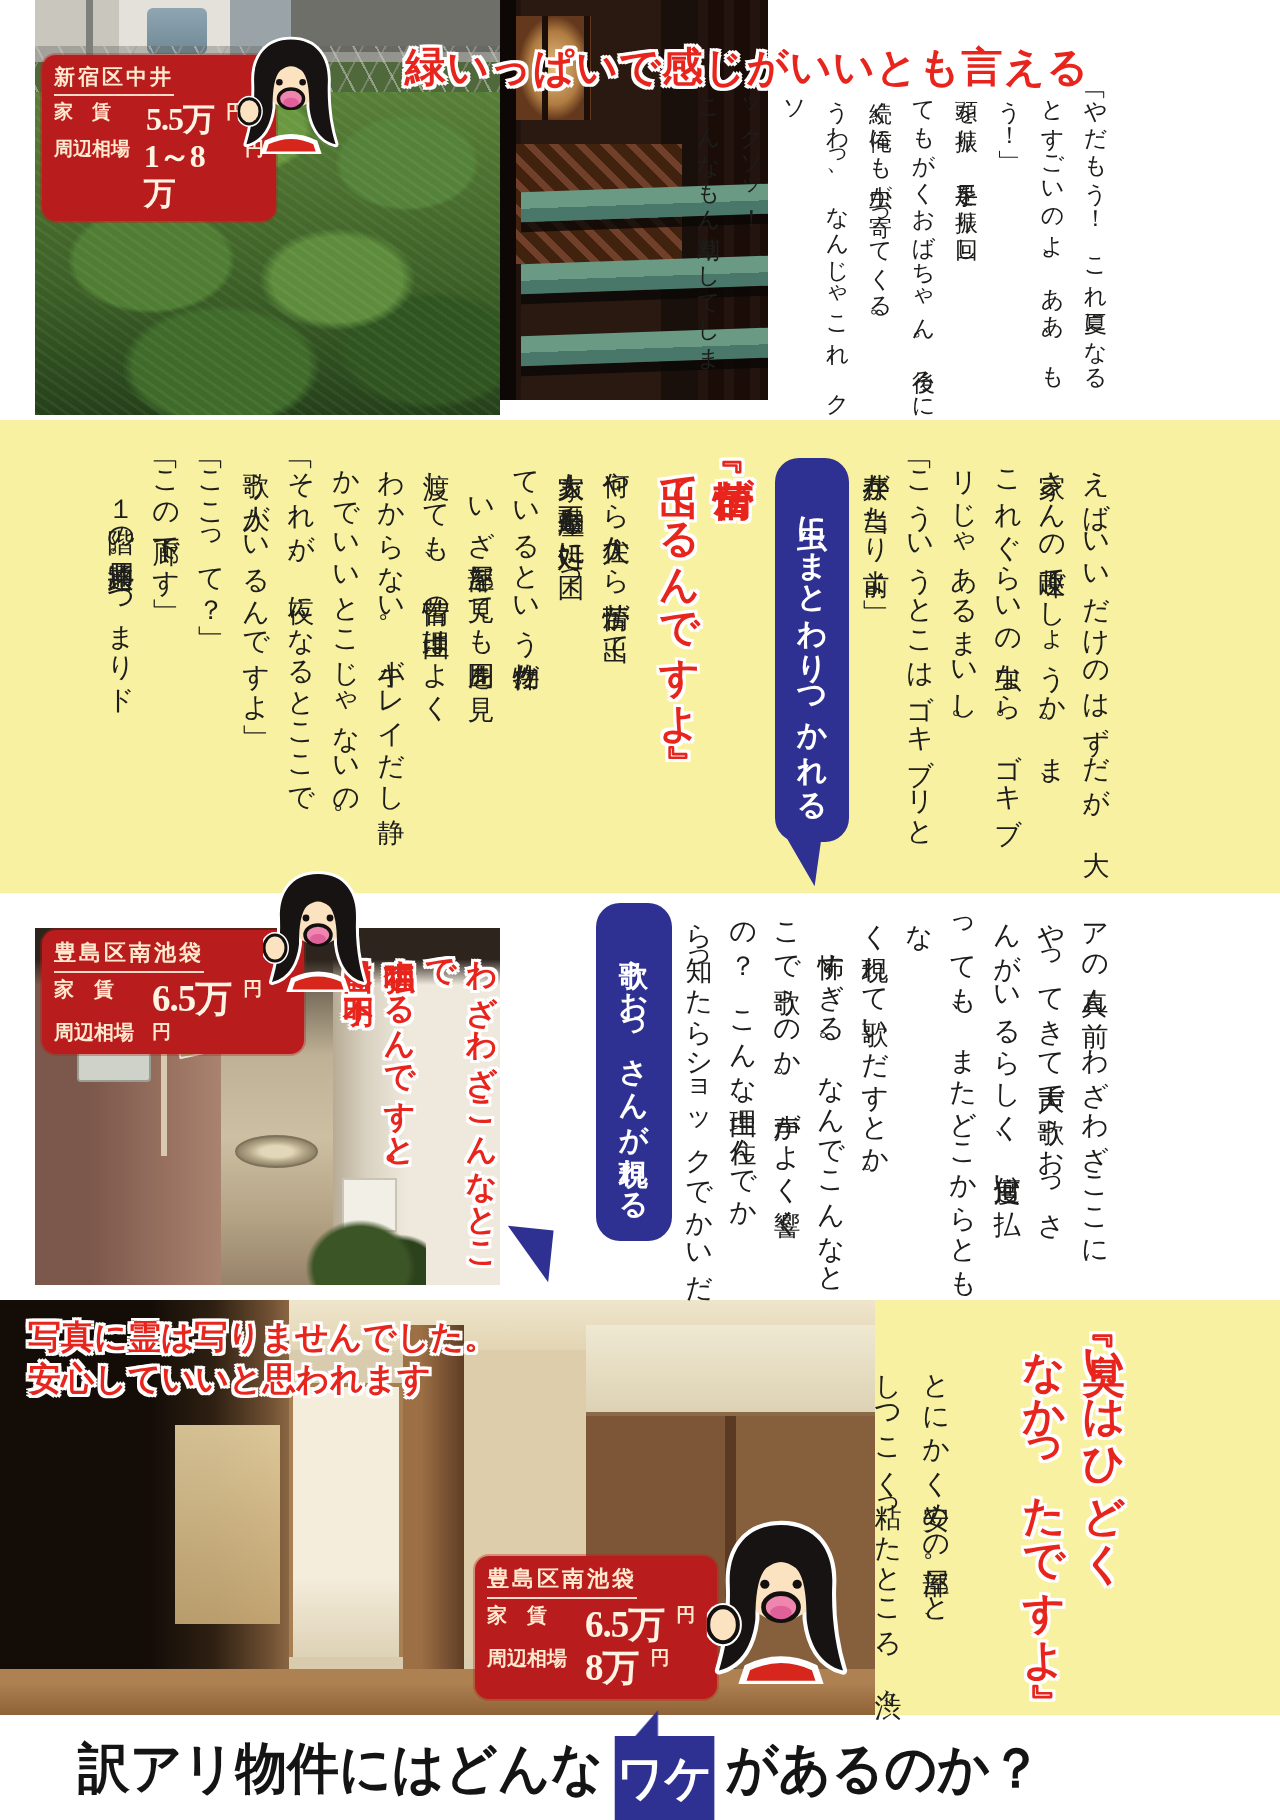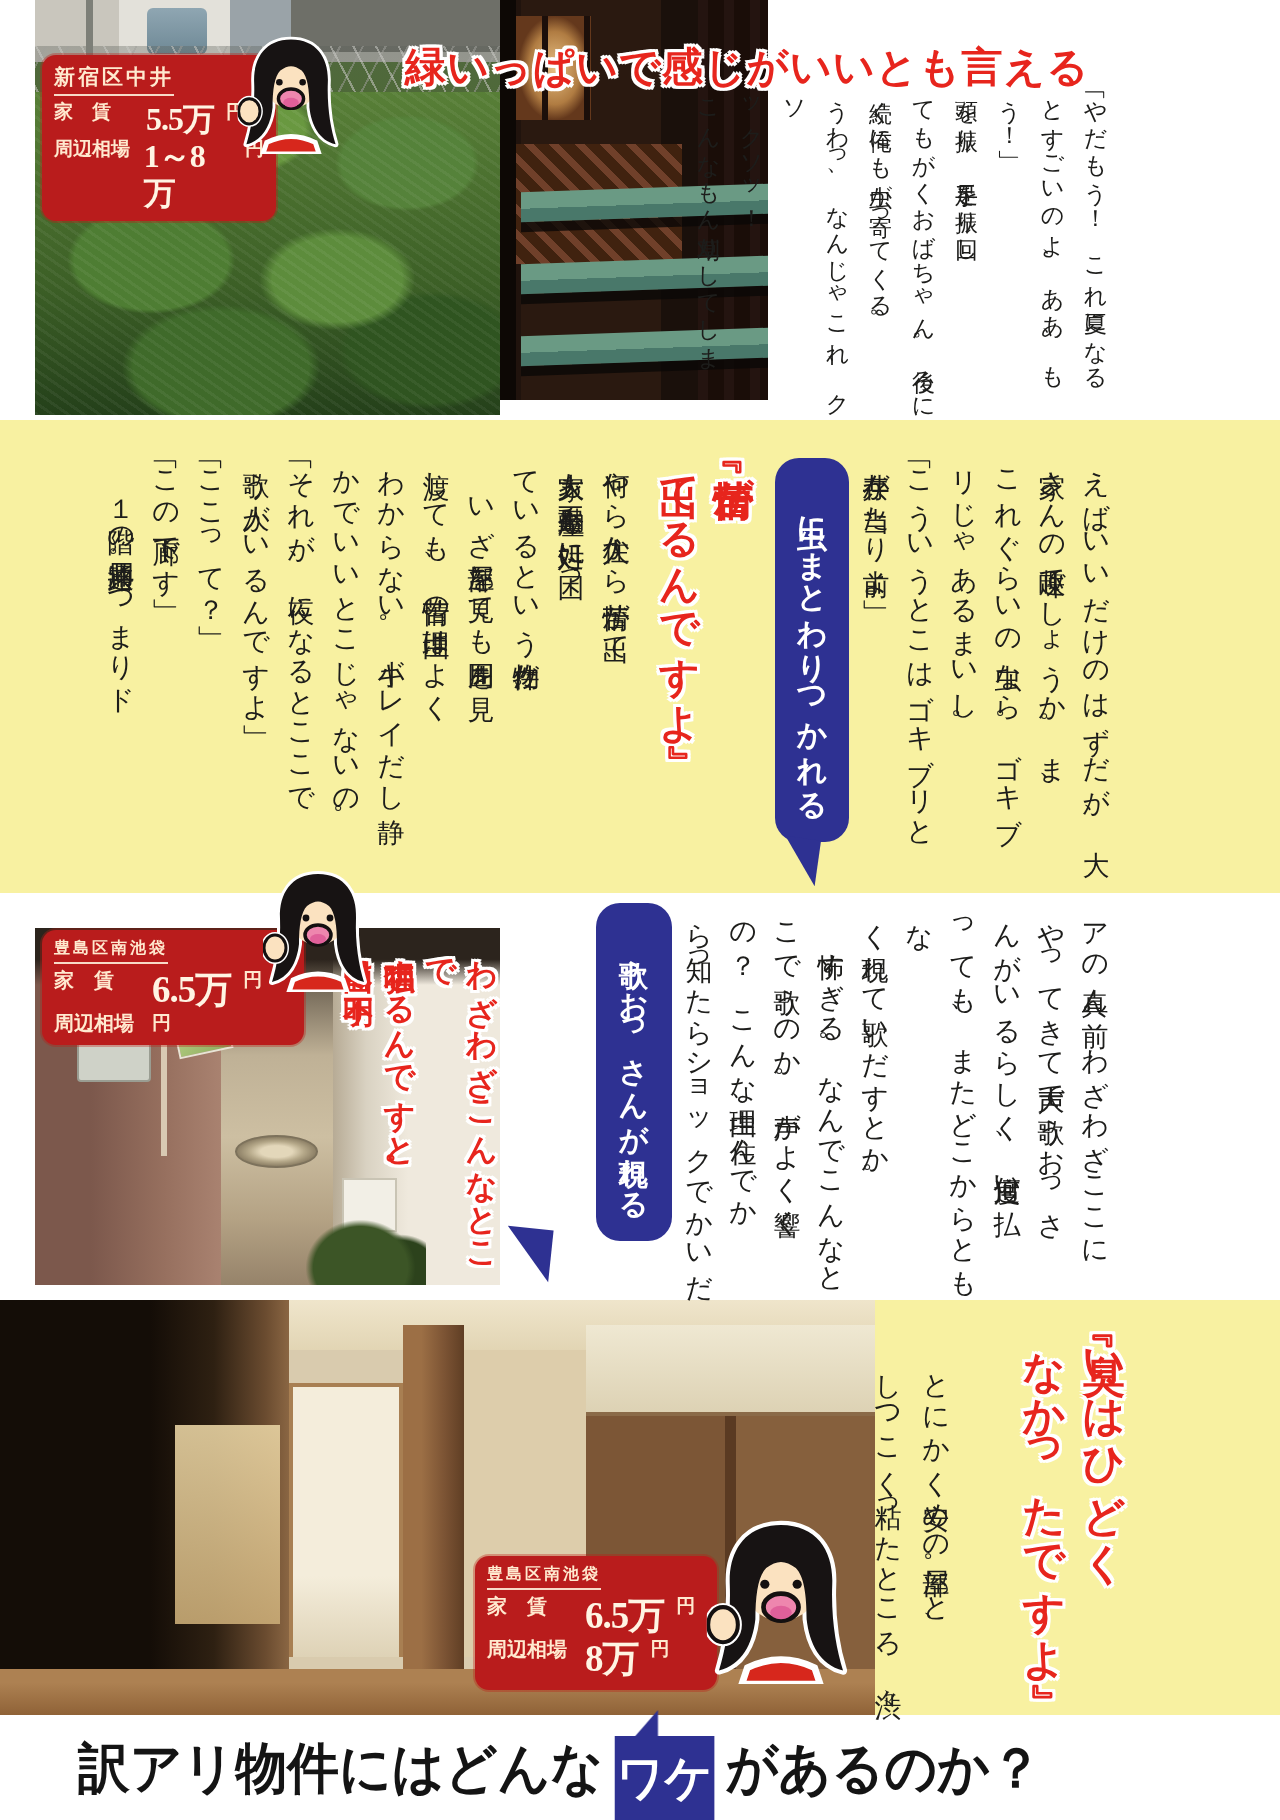--- a/index.html
+++ b/index.html
@@ -71,21 +71,21 @@
   .s2-tail { left:782px; top:838px; border-top:46px solid #2e3192; border-left:36px solid transparent; transform:rotate(8deg); }
   .s3-tail { left:505px; top:1228px; border-top:52px solid #2e3192; border-left:46px solid transparent; transform:rotate(6deg); }
 
   
   .pricebox {
     position:absolute; background:#b91c1c; border-radius:14px; z-index:6;
     padding:8px 12px 10px; box-sizing:border-box; color:#ffeedd;
     box-shadow:0 0 0 2px rgba(190,30,20,.35);
   }
   .pb-loc {
-    display:inline-block; font-size:16px; font-weight:bold; letter-spacing:3px;
+    display:inline-block; font-size:22px; font-weight:bold; letter-spacing:3px;
     color:#ffe9cf; border-bottom:2px solid rgba(255,240,220,.9);
     padding-bottom:3px; margin-bottom:5px;
   }
   .pb-row { display:flex; align-items:flex-start; gap:12px; line-height:1.15;font-family:Liberation Serif, serif; }
   .pb-label { font-size:20px; font-weight:bold; color:#ffe9cf; width:86px; }
   .pb-val { font-size:37px; font-weight:900; color:#fff4e3; letter-spacing:-1px; }
   .pb-unit { font-size:19px; font-weight:bold; color:#ffe9cf; }
   .pb1 { left:42px; top:55px; width:234px; }
   .pb1 .pb-val { font-size:32px; } .pb1 .pb-loc { font-size:21px; } .pb1 .pb-label { font-size:19px; width:80px; }
   .pb2 { left:42px; top:930px; width:262px; }
@@ -351,20 +351,22 @@
     <div class="p4-leftdark"></div>
     <div class="p4-glow"></div>
     <div class="p4-fardoor"></div>
     <div class="p4-pillar"></div>
     <div class="p4-wall"></div>
     <div class="p4-closet-top"></div>
     <div class="p4-closet"></div>
     <div class="p4-floor"></div>
   </div>
 
+  <div class="red-headline s4-caption">写真に霊は写りませんでした。
+安心していいと思われます</div>
 
   <div class="vtitle s4-title">『臭いはひどく
 なかったですよ』</div>
 
   <div class="vtext s4-body">とにかく安めの部屋。と、
 しつこく粘ったところ、渋々</div>
 
   <div class="pricebox pb3">
     <span class="pb-loc">豊島区南池袋</span>
     <div class="pb-row">

